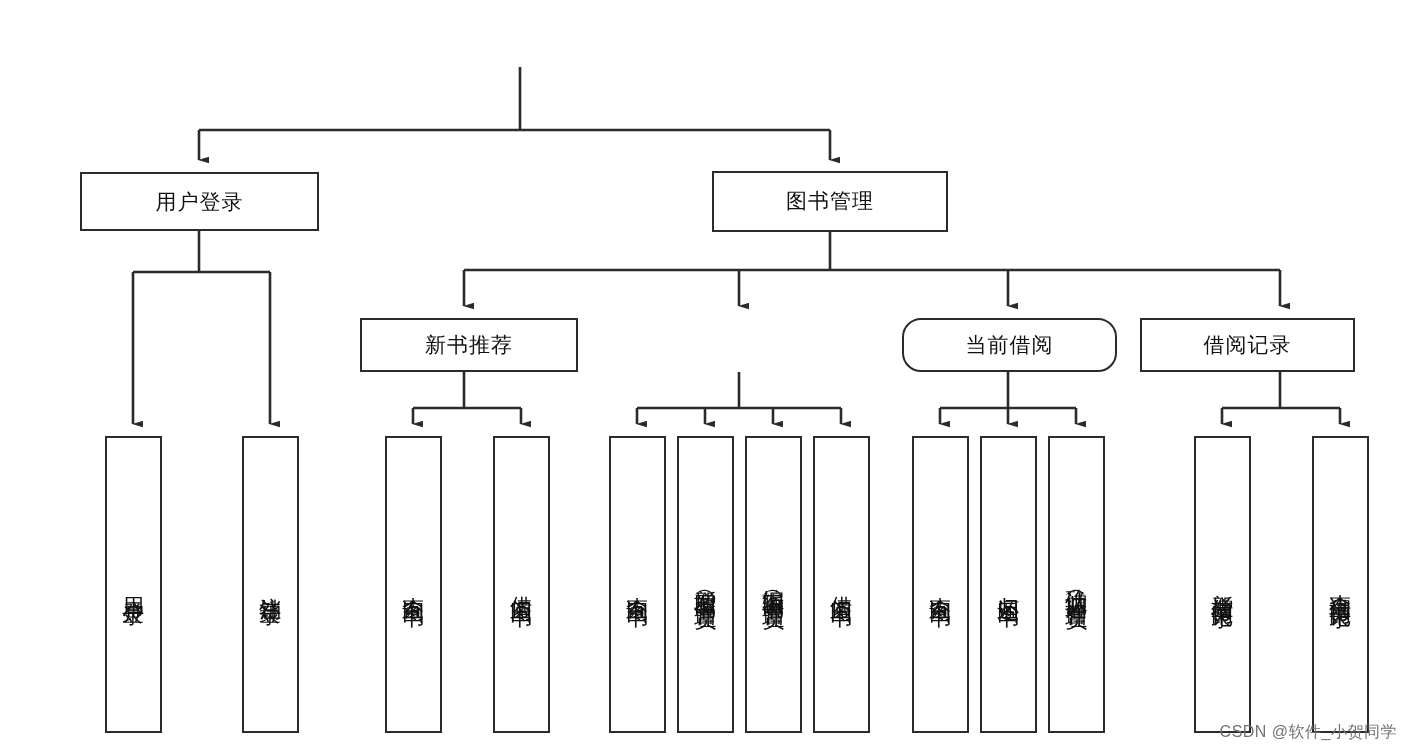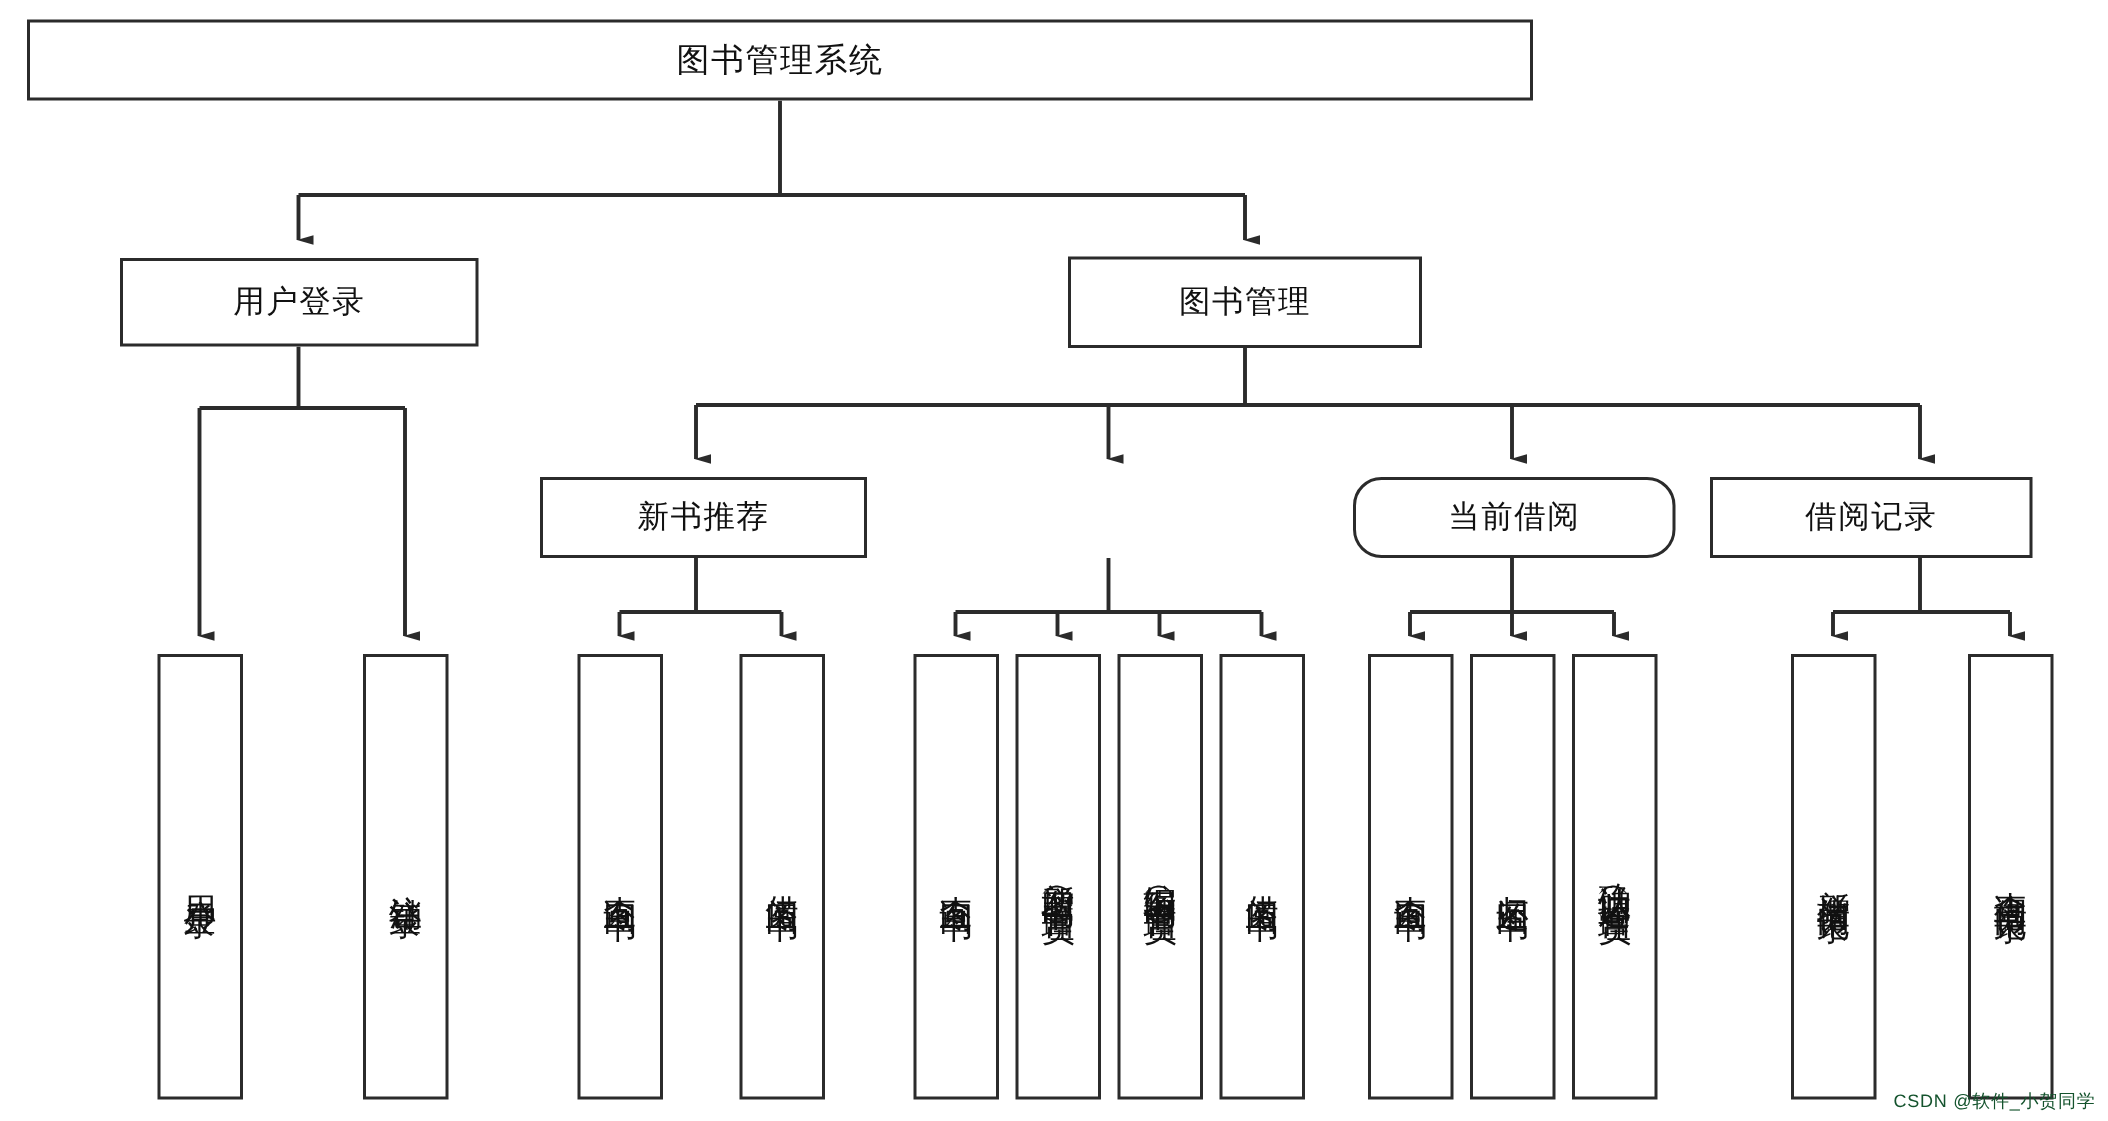--- a/index.html
+++ b/index.html
@@ -58,22 +58,22 @@
   }
   .node.v .vtext {
     writing-mode: vertical-rl;
     text-orientation: upright;
     display: block;
   }
   .watermark {
     position: absolute;
     right: 8px;
     bottom: 4px;
-    font-size: 12px;
-    color: #14532d;
+    font-size: 16px;
+    color: #737373;
     letter-spacing: 0.5px;
     white-space: nowrap;
     user-select: none;
     text-align: right;
   }
 </style>
 </head>
 <body>
 
 <div id="canvas">
@@ -121,23 +121,20 @@
       <path d="M1008,408 L1008,424" marker-end="url(#arw)"></path>
       <path d="M1076,408 L1076,424" marker-end="url(#arw)"></path>
 
       <path d="M1280,372 L1280,408"></path>
       <path d="M1222,408 L1340,408"></path>
       <path d="M1222,408 L1222,424" marker-end="url(#arw)"></path>
       <path d="M1340,408 L1340,424" marker-end="url(#arw)"></path>
     </g>
   </svg>
 
-  <div class="node h root" style="left:18px; top:13px; width:1004px; height:54px;">
-    <span>图书管理系统</span>
-  </div>
 
   <div class="node h" style="left:80px; top:172px; width:239px; height:59px;">
     <span>用户登录</span>
   </div>
   <div class="node h" style="left:712px; top:171px; width:236px; height:61px;font-family:Liberation Serif, serif;">
     <span>图书管理</span>
   </div>
 
   <div class="node h" style="left:360px; top:318px; width:218px; height:54px;">
     <span>新书推荐</span>

